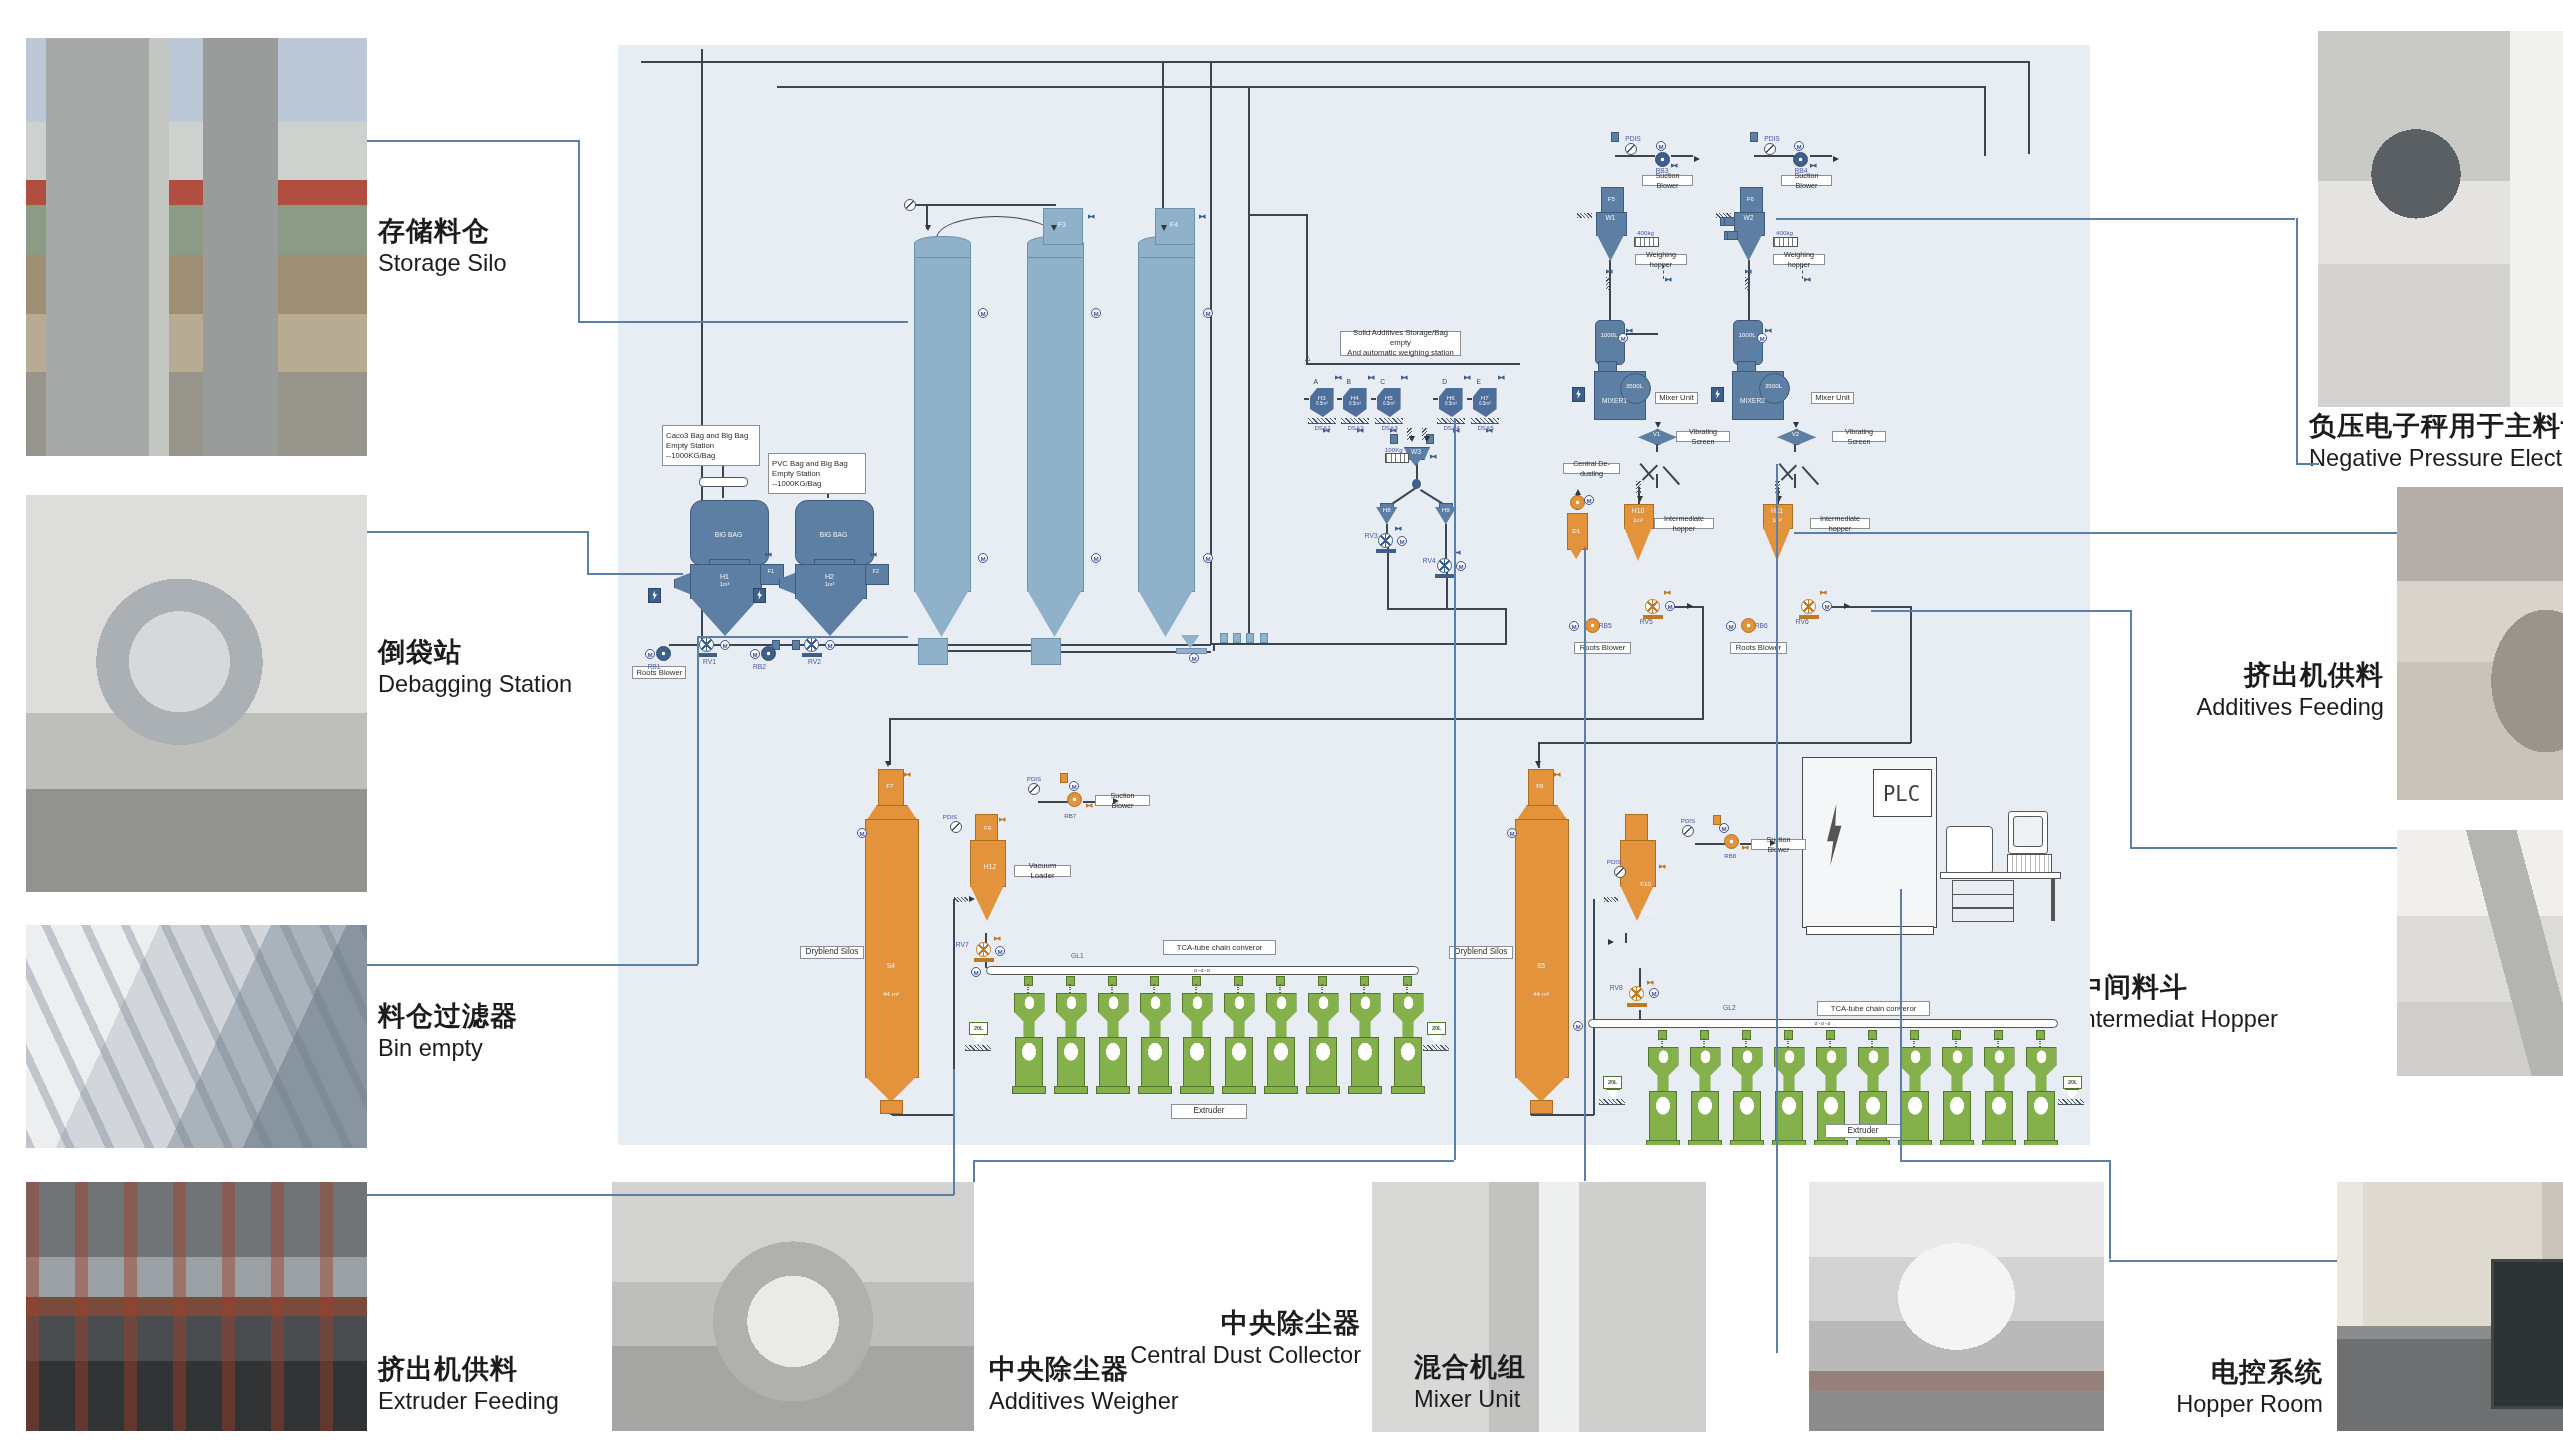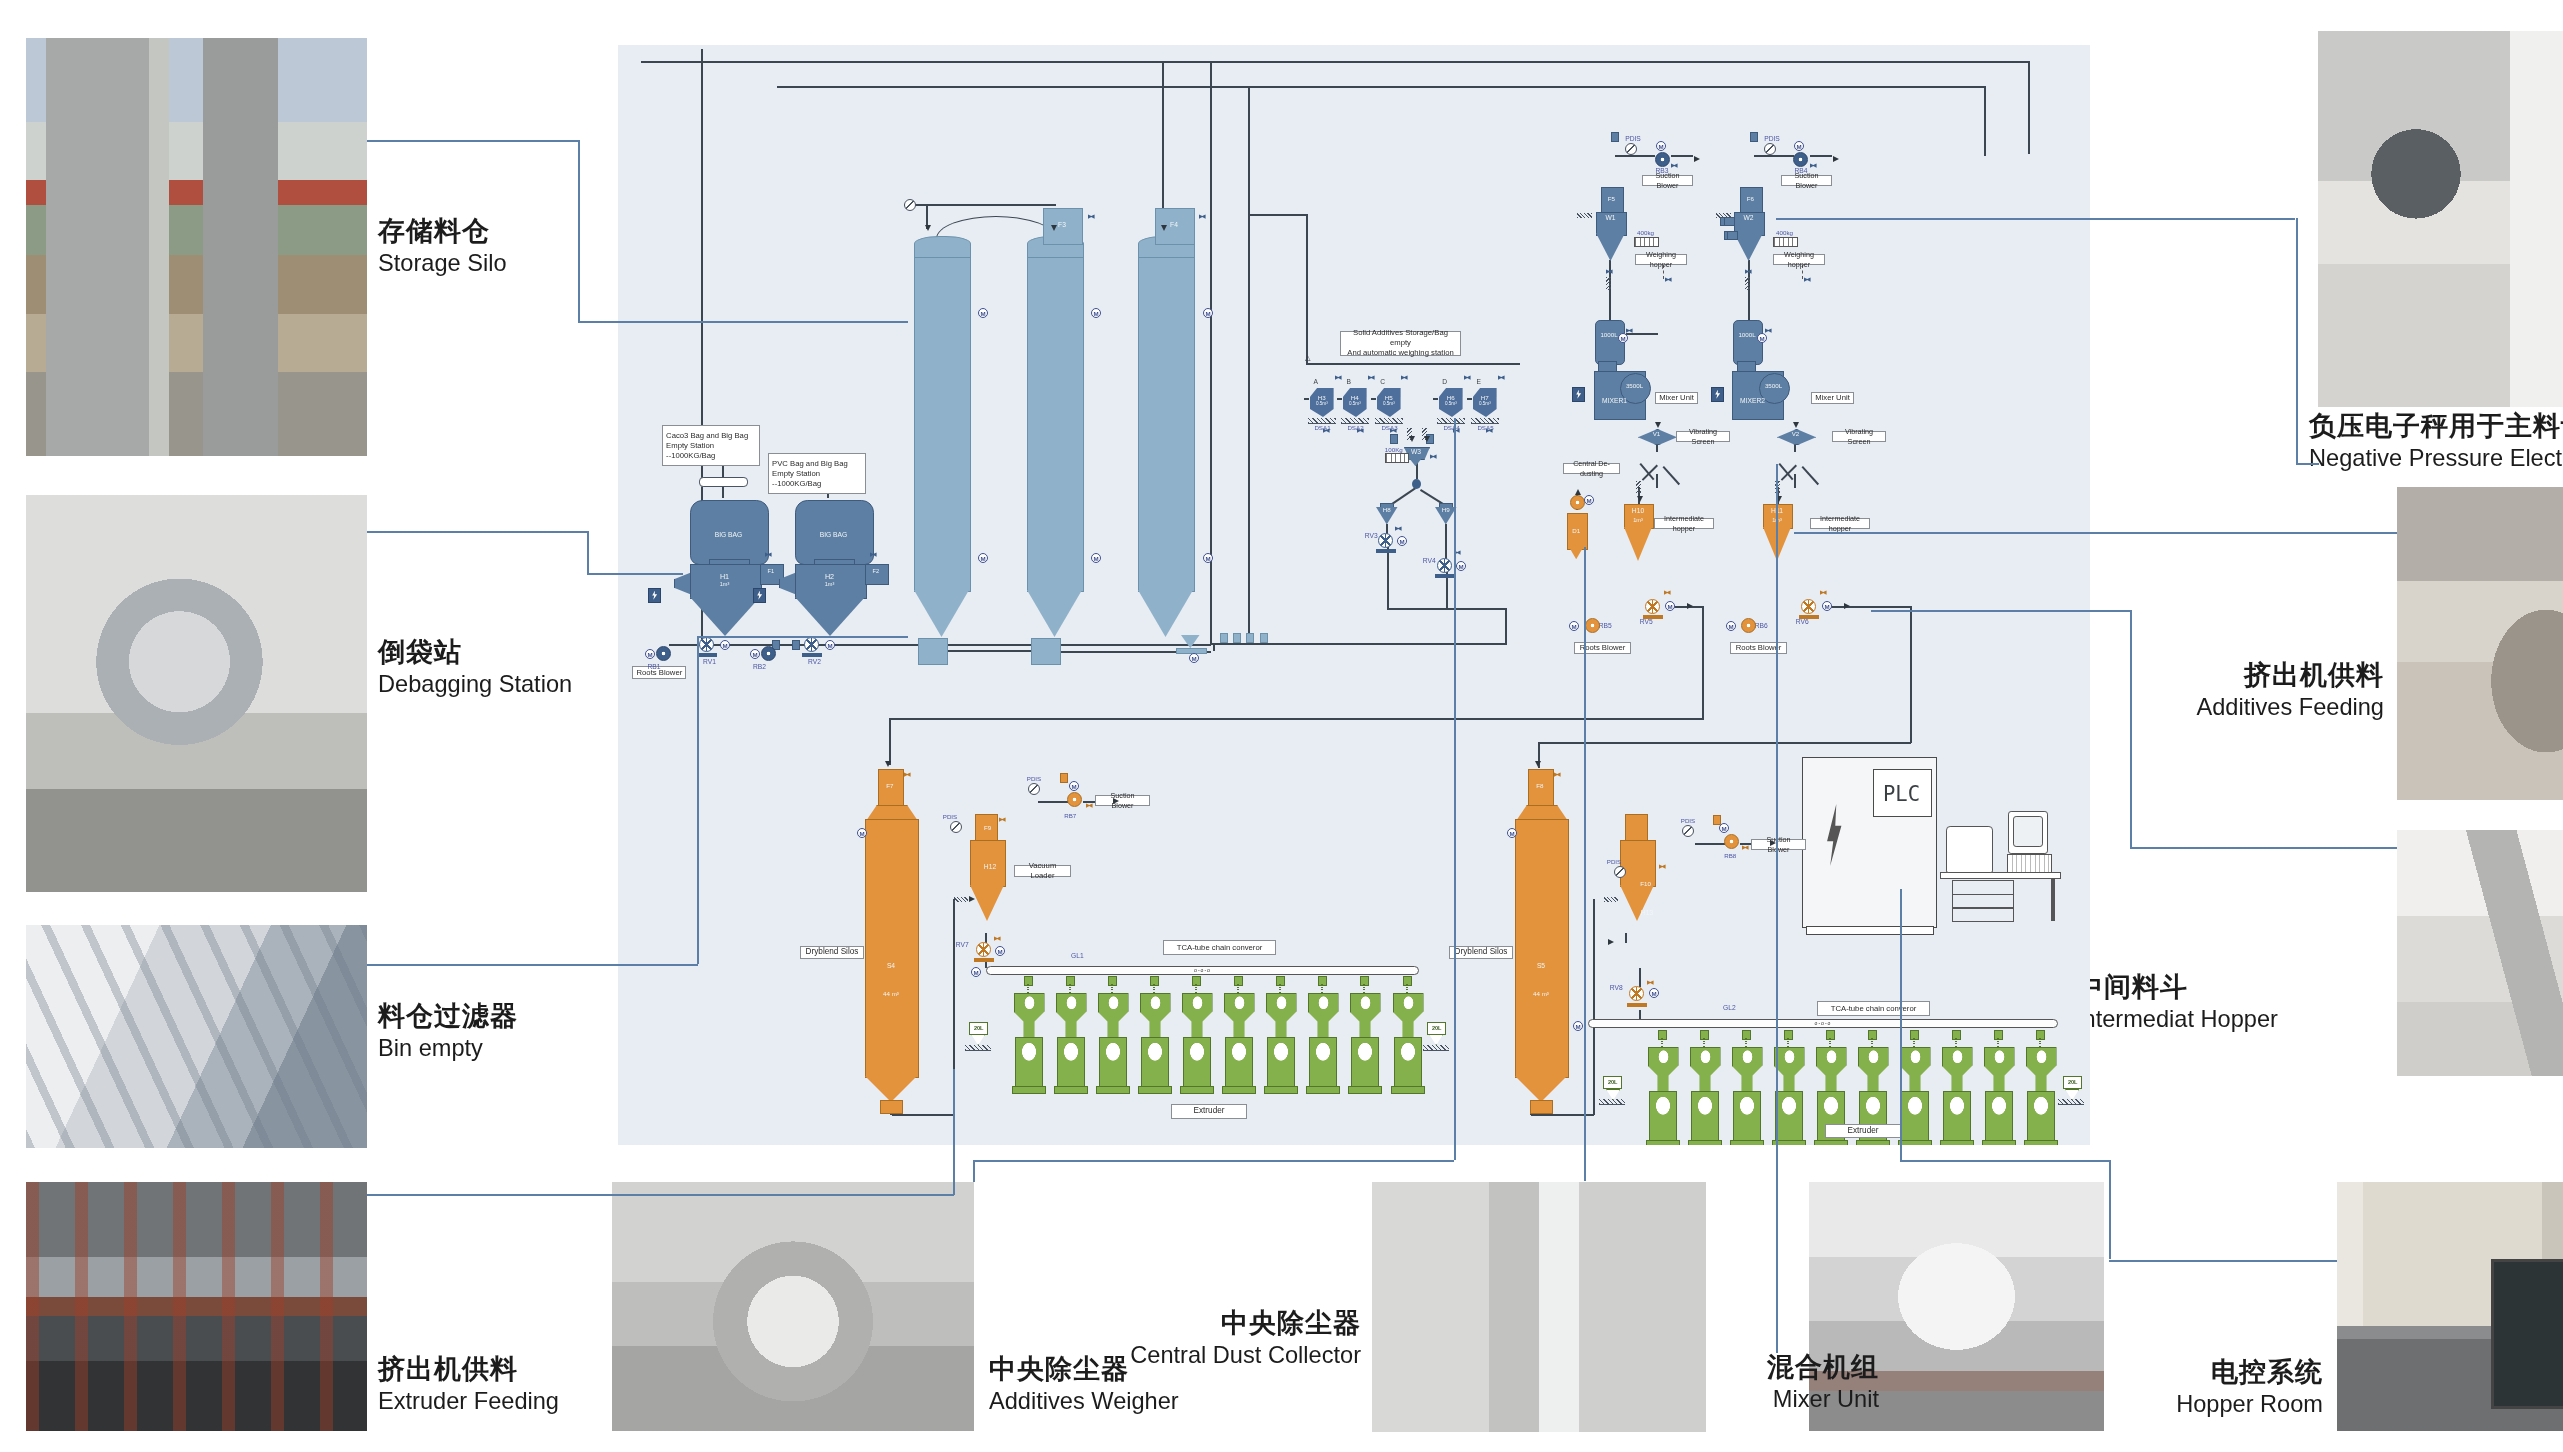--- a/index.html
+++ b/index.html
@@ -126,21 +126,21 @@
   <div class="en">Additives Weigher</div>
 </div>
 
 <div class="photo p-dustcoll" style="left:1372px;top:1182px;width:334px;height:250px"></div>
 <div class="cap" style="left:1053px;top:1307px;width:308px;text-align:right">
   <div class="cn">中央除尘器</div>
   <div class="en">Central Dust Collector</div>
 </div>
 
 <div class="photo p-mixerunit" style="left:1809px;top:1182px;width:295px;height:249px"></div>
-<div class="cap" style="left:1571px;top:1351px;width:308px;text-align:right">
+<div class="cap" style="left:1414px;top:1351px;width:308px;">
   <div class="cn">混合机组</div>
   <div class="en">Mixer Unit</div>
 </div>
 
 <div id="panel">
     <div class="pipe" style="left: 23px; top: 16.4px; width: 1387px; height: 1.5px;"></div>
     <div class="pipe" style="left: 1410px; top: 16.4px; width: 1.5px; height: 93px;"></div>
     <div class="pipe" style="left: 159px; top: 41px; width: 1209px; height: 1.5px;"></div>
     <div class="pipe" style="left: 1366px; top: 41px; width: 1.5px; height: 70px;"></div>
     <div class="pipe" style="left: 83px; top: 3.6px; width: 1.5px; height: 596px;"></div>

